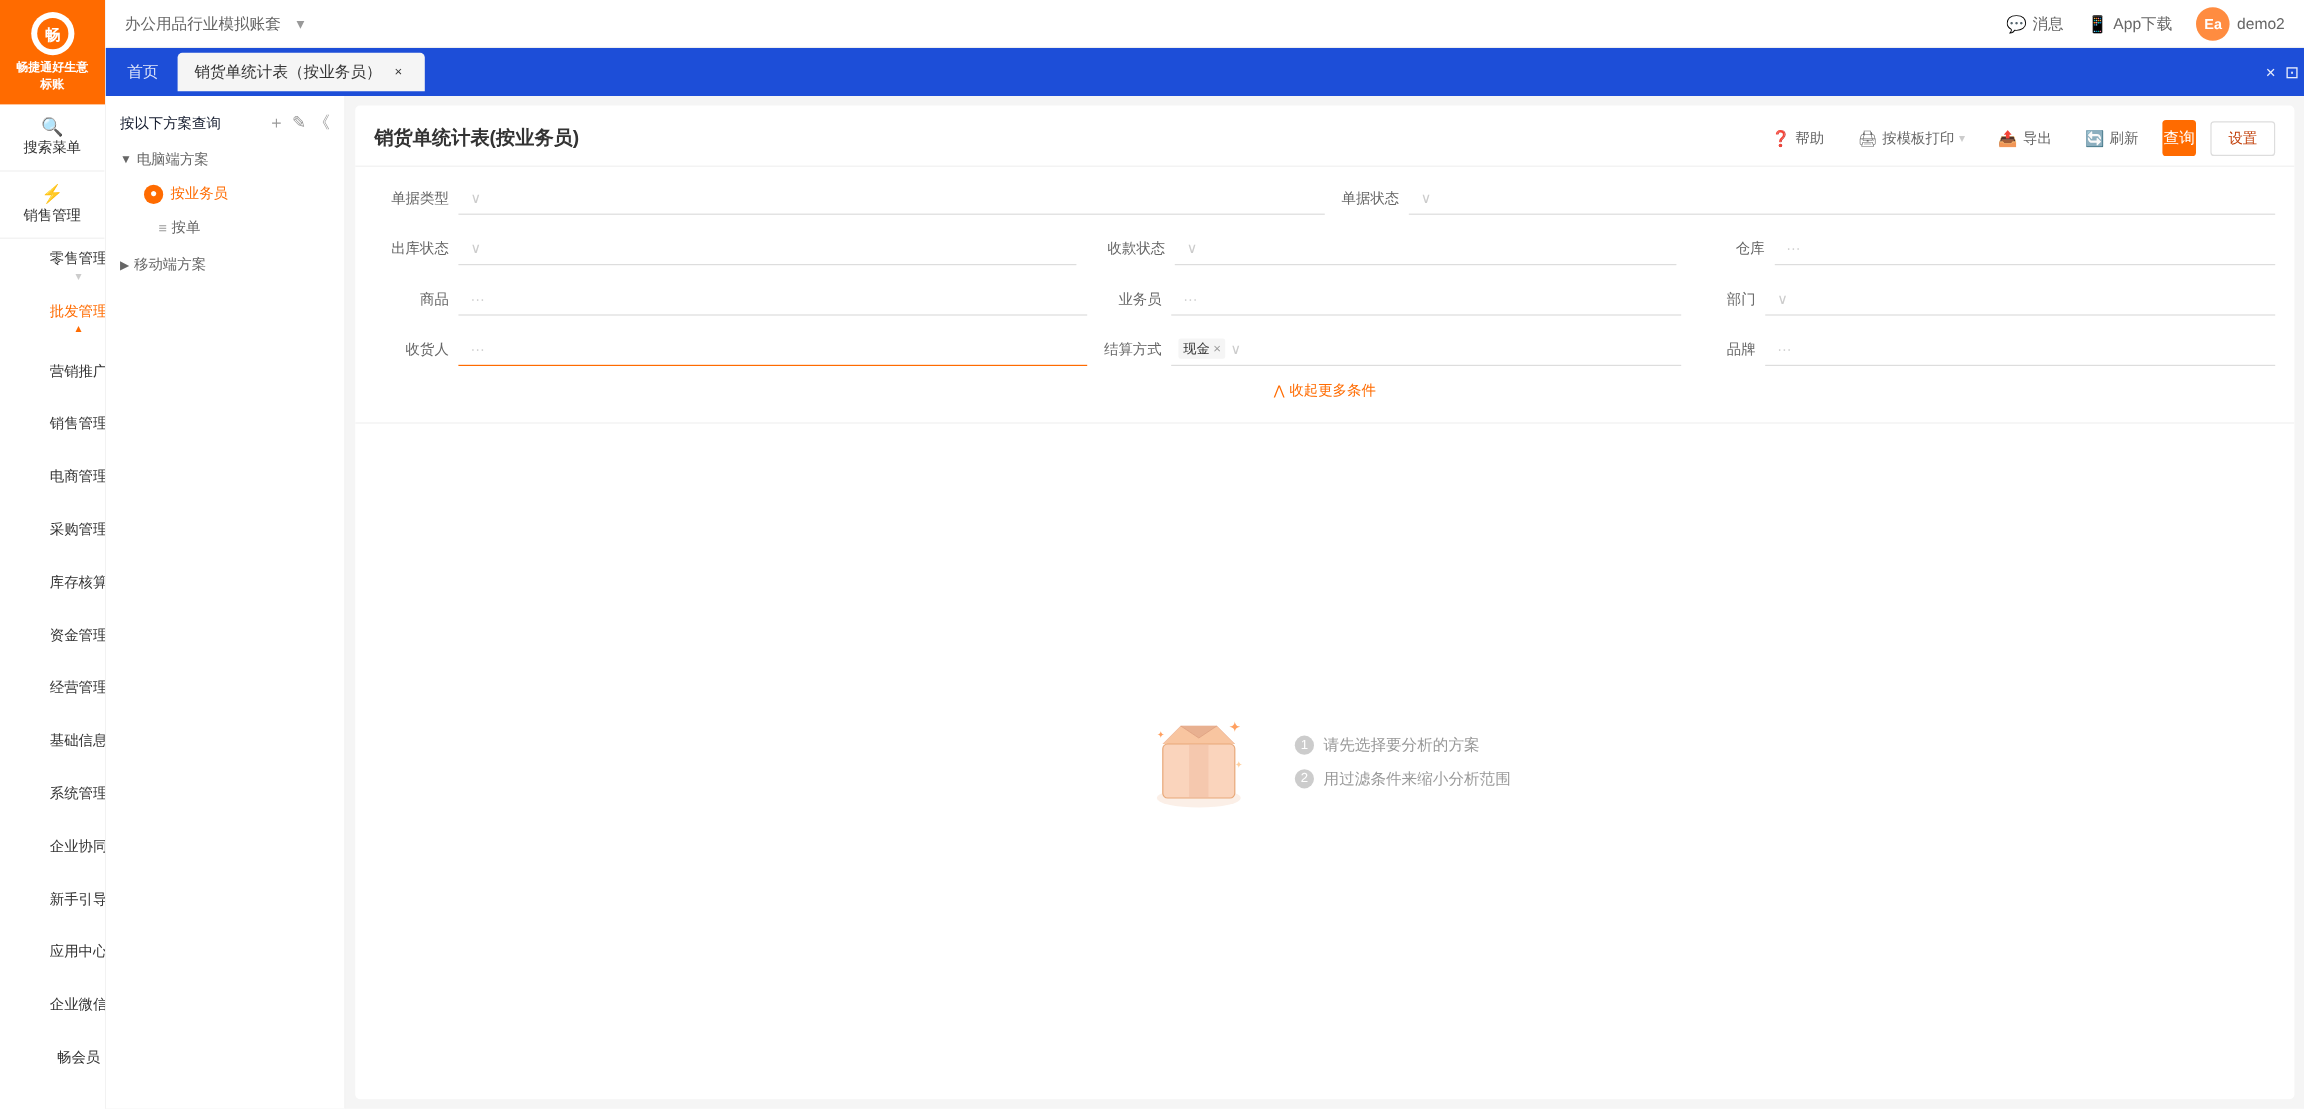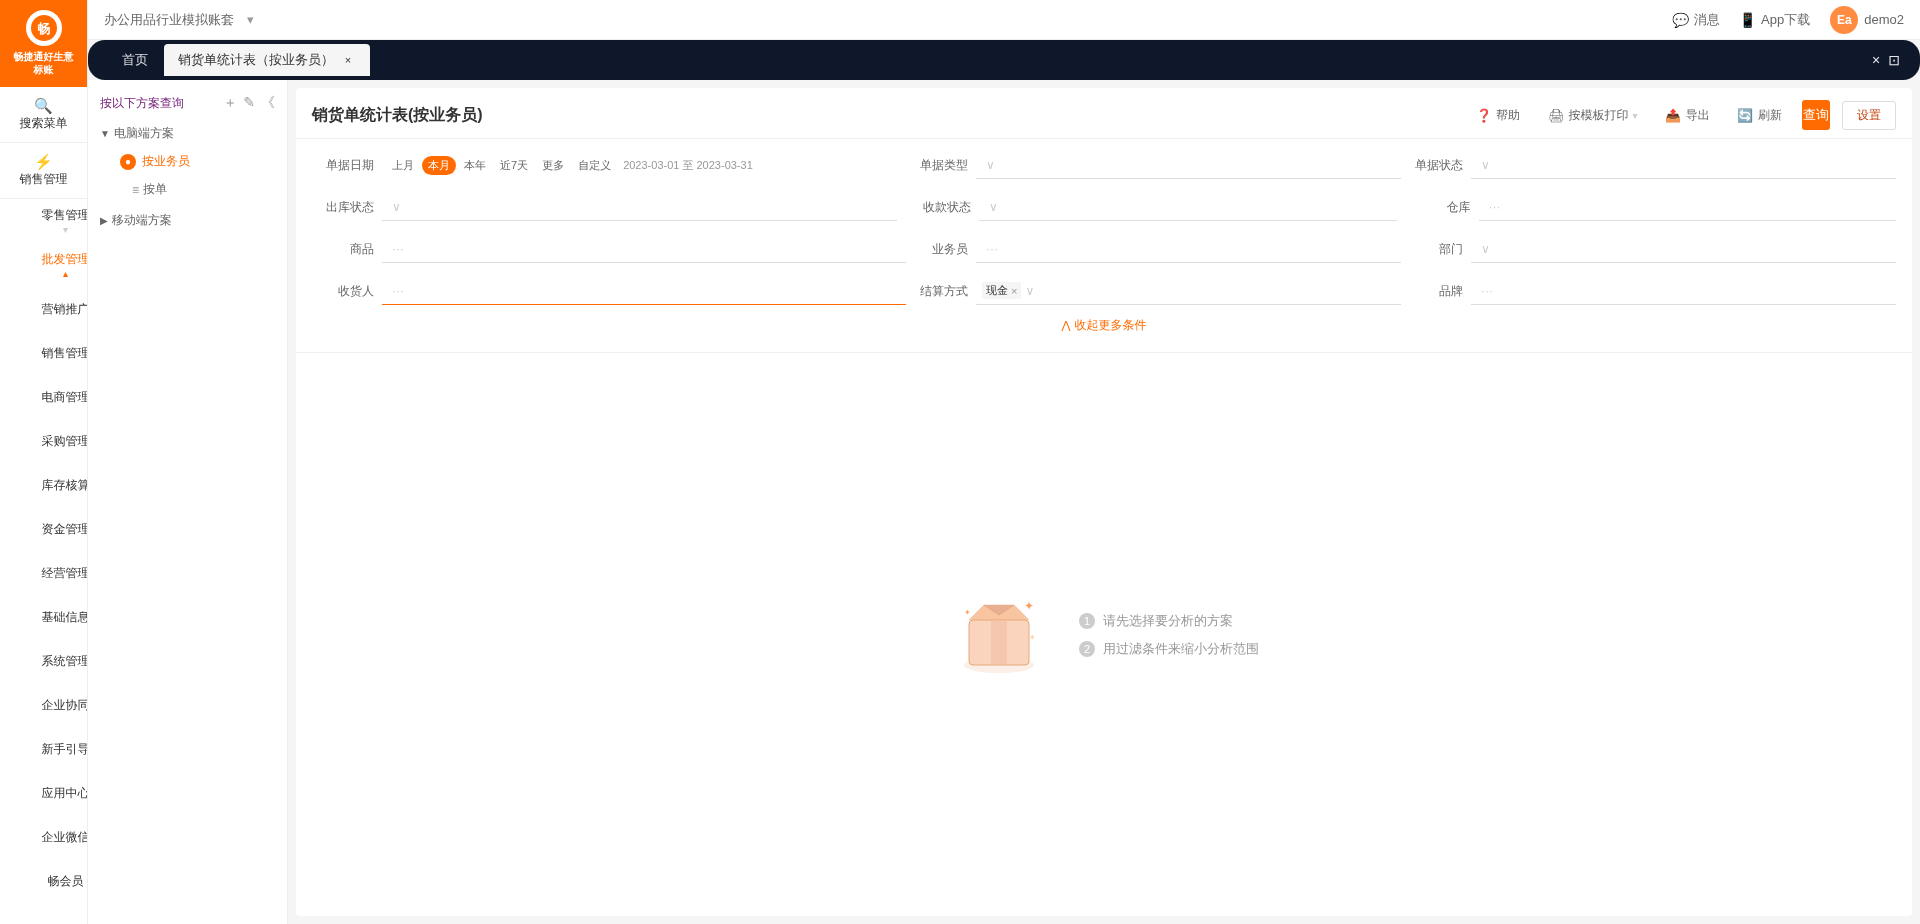--- a/index.html
+++ b/index.html
@@ -108,27 +108,26 @@
       font-size: 12px;
       font-weight: bold;
     }
     .header-action {
       display: flex; align-items: center; gap: 4px; cursor: pointer;
     }
 
     
     .tab-bar {
       height: 40px;
-      background: #0f172a;
-      display: flex;
-      align-items: center;
-      padding: 0 20px;
+      background: #1d4ed8;
+      display: flex;
+      align-items: center;
+      padding: 0 4px;
       flex-shrink: 0;
       gap: 2px;
-      border-radius: 17px;
     }
     .tab-item {
       height: 32px;
       padding: 0 14px;
       display: flex;
       align-items: center;
       gap: 6px;
       border-radius: 4px 4px 0 0;
       cursor: pointer;
       font-size: 13px;
@@ -509,21 +508,21 @@
     <div class="tab-bar-actions">
       <span title="关闭" style="font-size:14px;cursor:pointer;">×</span>
       <span title="最大化" style="font-size:14px;cursor:pointer;">⊡</span>
     </div>
   </div>
 
   <div class="content-area">
 
     <div class="left-panel">
       <div class="left-panel-header">
-        <span style="font-size:12px;color:#701a75;font-weight:500;">按以下方案查询</span>
+        <span style="font-size:12px;color:#0f172a;font-weight:500;">按以下方案查询</span>
         <div class="left-panel-header-icons">
           <span title="添加">＋</span>
           <span title="编辑">✎</span>
           <span title="收起">《</span>
         </div>
       </div>
 
       <div class="tree-group">
         <div class="tree-group-label">
           <span class="arrow">▼</span>
@@ -570,32 +569,20 @@
             <span>刷新</span>
           </div>
           <button class="btn-primary">查询</button>
           <button class="btn-setting">设置</button>
         </div>
       </div>
 
       <div class="filter-area">
 
         <div style="display:flex;align-items:center;margin-bottom:14px;gap:0;">
-          <div style="display:flex;align-items:center;flex:1.2;">
-            <span class="filter-label">单据日期</span>
-            <div class="date-tabs">
-              <span class="date-tab">上月</span>
-              <span class="date-tab active">本月</span>
-              <span class="date-tab">本年</span>
-              <span class="date-tab">近7天</span>
-              <span class="date-tab">更多</span>
-              <span class="date-tab">自定义</span>
-            </div>
-            <span class="date-range-text">2023-03-01 至 2023-03-31</span>
-          </div>
           <div style="display:flex;align-items:center;flex:1;">
             <span class="filter-label">单据类型</span>
             <div class="filter-control" style="max-width:none;flex:1;">
               <span class="filter-control-placeholder"></span>
               <span class="filter-control-icon">∨</span>
             </div>
           </div>
           <div style="display:flex;align-items:center;flex:1;">
             <span class="filter-label">单据状态</span>
             <div class="filter-control" style="max-width:none;flex:1;">

